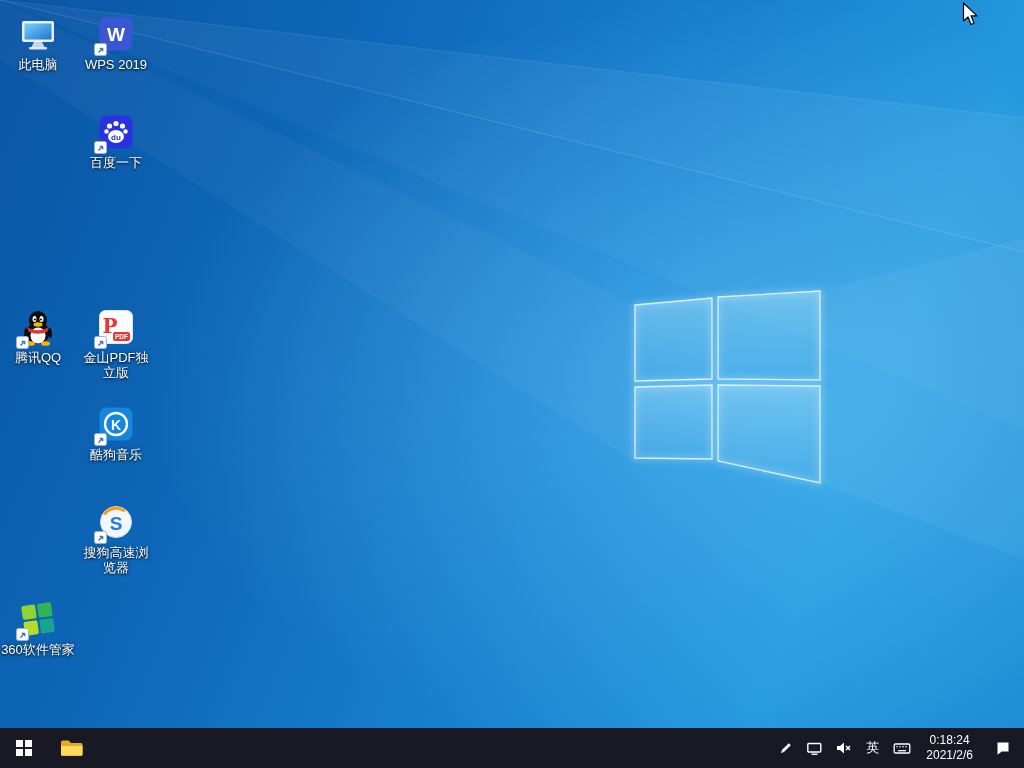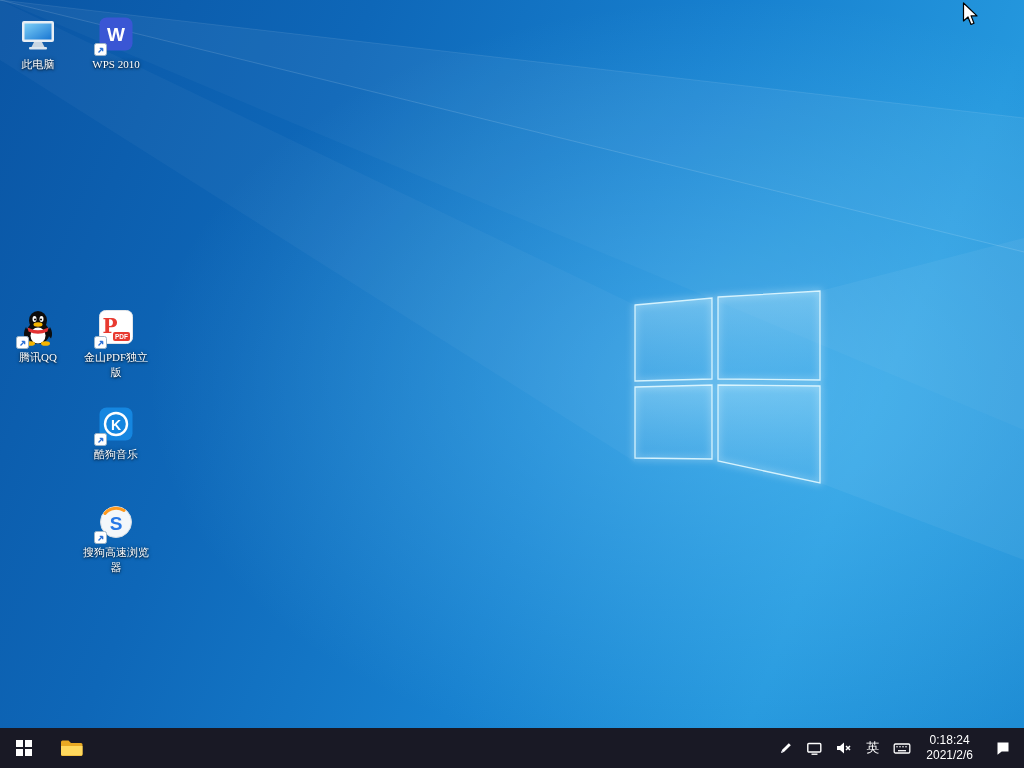--- a/index.html
+++ b/index.html
@@ -16,23 +16,23 @@
   .wallpaper-svg { position:absolute; inset:0; width:1024px; height:768px; }
 
   
   .icon-cell {
     position:absolute; width:74px; display:flex; flex-direction:column; align-items:center;
     cursor:default;
   }
   .icon-art { width:40px; height:40px; position:relative; margin-bottom:3px; }
   .icon-art svg.main { width:40px; height:40px; display:block; }
   .icon-label {
-    font-size:11px; color:#fff; text-align:center; line-height:15px;
+    font-size:13px; color:#fff; text-align:center; line-height:15px;
     text-shadow:0 1px 2px rgba(0,0,0,.8), 0 0 4px rgba(0,0,0,.45);
-    width:74px; word-break:break-all;font-family:Liberation Serif, serif;
+    width:74px; word-break:break-all;
   }
   .shortcut-arrow {
     position:absolute; left:-2px; bottom:-2px; width:13px; height:13px;
     background:#fff; border:1px solid #93accl; border:1px solid #9cb4c8; border-radius:2.5px;
     display:flex; align-items:center; justify-content:center;
   }
   .shortcut-arrow svg { width:10px; height:10px; display:block; }
 
   
   .taskbar {
@@ -131,36 +131,74 @@
         <svg viewBox="0 0 12 12">
             <path d="M3 9 L8 4 M8 4 H4.5 M8 4 V7.5" stroke="#2a6fd6" stroke-width="1.6" fill="none"></path>
           </svg>
       </span>
     </div>
     <div class="icon-label">腾讯QQ</div>
   </div>
 
 
 
+  <div class="icon-cell" style="left:1px;top:599px">
+    <div class="icon-art">
+      <svg class="main" viewBox="0 0 40 40">
+        <g transform="rotate(-8 20 20)">
+          <rect x="5" y="5" width="14" height="14" rx="2" fill="#8fd430"></rect>
+          <rect x="21" y="5" width="14" height="14" rx="2" fill="#2fb457"></rect>
+          <rect x="5" y="21" width="14" height="14" rx="2" fill="#b6dc28"></rect>
+          <rect x="21" y="21" width="14" height="14" rx="2" fill="#17a58e"></rect>
+        </g>
+      </svg>
+      <span class="shortcut-arrow">
+        <svg viewBox="0 0 12 12">
+            <path d="M3 9 L8 4 M8 4 H4.5 M8 4 V7.5" stroke="#2a6fd6" stroke-width="1.6" fill="none"></path>
+          </svg>
+      </span>
+    </div>
+    <div class="icon-label">360软件管家</div>
+  </div>
 
   <div class="icon-cell" style="left:79px;top:14px">
     <div class="icon-art">
       <svg class="main" viewBox="0 0 40 40">
         <rect x="3.5" y="3.5" width="33" height="33" rx="7" fill="#3a56d4"></rect>
         <text x="20" y="27" font-size="19" font-weight="bold" fill="#fff" text-anchor="middle">W</text>
       </svg>
       <span class="shortcut-arrow">
         <svg viewBox="0 0 12 12">
             <path d="M3 9 L8 4 M8 4 H4.5 M8 4 V7.5" stroke="#2a6fd6" stroke-width="1.6" fill="none"></path>
           </svg>
       </span>
     </div>
-    <div class="icon-label">WPS 2010</div>
-  </div>
-
+    <div class="icon-label">WPS 2019</div>
+  </div>
+
+  <div class="icon-cell" style="left:79px;top:112px">
+    <div class="icon-art">
+      <svg class="main" viewBox="0 0 40 40">
+        <rect x="3.5" y="3.5" width="33" height="33" rx="7" fill="#2932e1"></rect>
+        <circle cx="13.5" cy="14" r="2.6" fill="#fff"></circle>
+        <circle cx="20" cy="11.5" r="2.6" fill="#fff"></circle>
+        <circle cx="26.5" cy="14" r="2.6" fill="#fff"></circle>
+        <circle cx="10.5" cy="19.5" r="2.2" fill="#fff"></circle>
+        <circle cx="29.5" cy="19.5" r="2.2" fill="#fff"></circle>
+        <ellipse cx="20" cy="24.5" rx="8" ry="6.5" fill="#fff"></ellipse>
+        <text x="20" y="27.5" font-size="8" font-weight="bold" fill="#2932e1" text-anchor="middle">du</text>
+      </svg>
+      <span class="shortcut-arrow">
+        <svg viewBox="0 0 12 12">
+            <path d="M3 9 L8 4 M8 4 H4.5 M8 4 V7.5" stroke="#2a6fd6" stroke-width="1.6" fill="none"></path>
+          </svg>
+      </span>
+    </div>
+    <div class="icon-label">百度一下</div>
+  </div>
 
 
   <div class="icon-cell" style="left:79px;top:307px">
     <div class="icon-art">
       <svg class="main" viewBox="0 0 40 40">
         <rect x="3.5" y="3.5" width="33" height="33" rx="6" fill="#fff" stroke="#e1e5ea"></rect>
         <text x="14" y="25.5" font-size="20" font-weight="bold" fill="#e83a30" text-anchor="middle" font-family="'DejaVu Serif',serif">P</text>
         <rect x="17" y="25" width="17" height="9" rx="2" fill="#e83a30"></rect>
         <text x="25.5" y="31.8" font-size="6.5" font-weight="bold" fill="#fff" text-anchor="middle">PDF</text>
       </svg>

